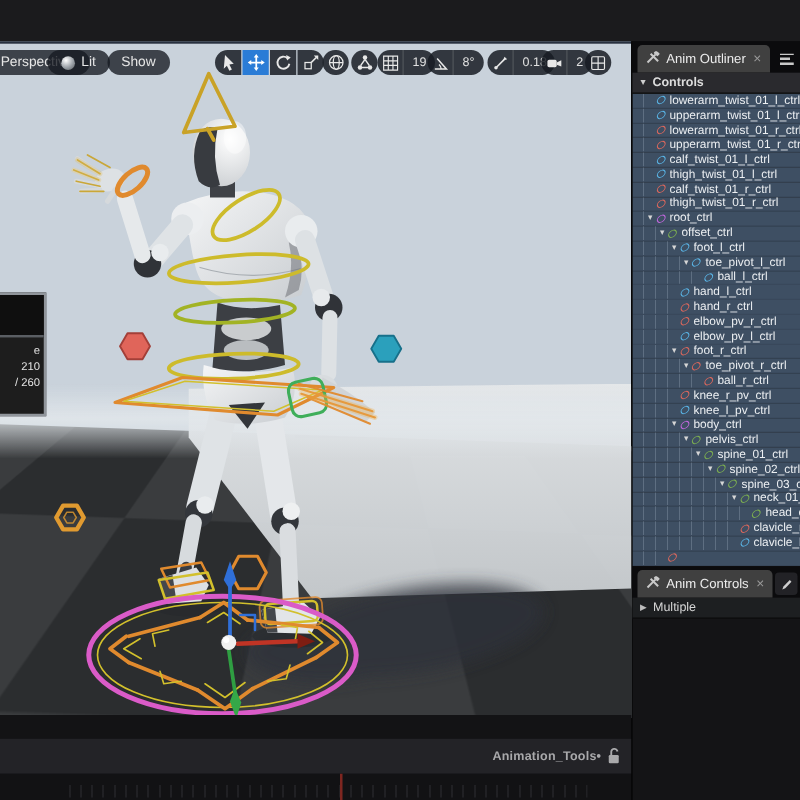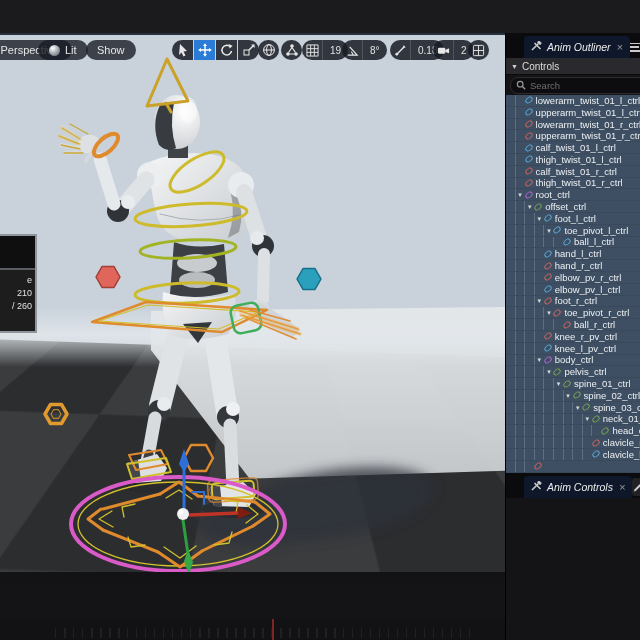--- a/index.html
+++ b/index.html
@@ -46,29 +46,29 @@
   .snapgrp .val{padding:0 7px;font-size:10px;color:#e0e0e0;}
 
   
   .frameinfo{position:absolute;left:-6px;top:199px;width:43px;height:99px;background:#1d1d1d;border:2px solid #90959b;box-sizing:border-box;}
   .frameinfo .sectop{height:32px;background:#0f0f0f;border-bottom:2px solid #5a5e63;}
   .frameinfo .secbot{padding:4px 3px 0 0;text-align:right;color:#e2e2e2;font-size:9px;line-height:13px;}
 
   
   .rpanel{position:absolute;left:505px;top:33px;width:135px;height:607px;background:#141416;border-left:1px solid #000;box-sizing:border-box;}
   .tabbar{position:relative;height:25px;background:#0b0b0d;display:flex;align-items:flex-end;}
-  .tab{height:22px;margin-left:18px;background:#0f172a;border-radius:4px 4px 0 0;display:flex;align-items:center;gap:4px;padding:0 7px;font-style:italic;}
+  .tab{height:22px;margin-left:4px;background:#404040;border-radius:4px 4px 0 0;display:flex;align-items:center;gap:4px;padding:0 7px;}
   .tab .t{font-size:10.5px;color:#ececec;white-space:nowrap;}
   .tab .x{font-size:11px;color:#9a9a9a;margin-left:2px;}
   .tabbar .right{margin-left:auto;width:16px;height:16px;margin-bottom:3px;margin-right:3px;display:flex;align-items:center;justify-content:center;}
   .burger{width:11px;height:9px;display:flex;flex-direction:column;justify-content:space-between;}
   .burger i{display:block;height:1.6px;background:#c9c9c9;}
   .burger i:nth-child(2){width:80%;}
   .sechdr{height:16px;background:#2a2a2e;display:flex;align-items:center;gap:4px;padding:0 5px;
-    font-size:10px;font-weight:normal;color:#dcdcdc;border-bottom:1px solid #0a0a0a;}
+    font-size:10px;font-weight:bold;color:#dcdcdc;border-bottom:1px solid #0a0a0a;}
   .sechdr .caret{font-size:7px;color:#cfcfcf;}
   .searchrow{height:18px;padding:1px 4px 1px 4px;background:#141416;display:flex;align-items:center;}
   .searchbox{flex:1;height:15px;background:#0d0d0f;border:1px solid #2c2c30;border-radius:8px;display:flex;align-items:center;padding:0 5px;gap:4px;}
   .searchbox input{flex:1;background:transparent;border:none;outline:none;color:#cfcfcf;font-size:9.5px;font-family:"Liberation Sans",sans-serif;padding:0;min-width:0;}
   .searchbox input::placeholder{color:#6e6e72;}
   .tree{height:378px;overflow:hidden;background:#16181b;}
   .trow{height:11.8px;display:flex;align-items:center;background:#3e4f63;border-bottom:1px solid rgba(0,0,0,.08);box-sizing:border-box;}
   .guides{align-self:stretch;flex:0 0 auto;background:repeating-linear-gradient(90deg,transparent 0 8.6px,rgba(190,205,220,.25) 8.6px 9.6px);}
   .arr{flex:0 0 9px;font-size:7px;line-height:1;color:#d6d6d6;text-align:center;}
   .ring{flex:0 0 6px;height:6px;border:1.8px solid #888;border-radius:50%;margin-right:3px;
@@ -368,29 +368,20 @@
             <i></i>
             <i></i>
             <i></i>
           </span>
       </div>
     </div>
     <div class="sechdr">
       <span class="caret">▼</span>
       <span>Controls</span>
     </div>
-    <div class="searchrow">
-      <div class="searchbox">
-        <svg width="10" height="10" viewBox="0 0 12 12" fill="none" stroke="#9a9a9a">
-            <circle cx="5" cy="5" r="3.4" stroke-width="1.4"></circle>
-            <path d="M7.8,7.8 L11,11" stroke-width="1.6"></path>
-          </svg>
-        <input type="text" placeholder="Search" style="">
-      </div>
-    </div>
     <div class="tree">
         <div class="trow">
           <span class="guides" style="width: 9.6px;"></span>
           <span class="arr"></span>
           <span class="ring" style="border-color: rgb(90, 182, 232);"></span>
           <span class="lab">lowerarm_twist_01_l_ctrl</span>
         </div>
         <div class="trow">
           <span class="guides" style="width: 9.6px;"></span>
           <span class="arr"></span>
@@ -587,21 +578,34 @@
           </svg>
         <span class="t">Anim Controls</span>
         <span class="x">×</span>
       </div>
       <div class="pbox">
         <svg width="11" height="11" viewBox="0 0 12 12">
             <path d="M2,10.5 L3,7.8 L8.5,2.2 L10,3.8 L4.6,9.3 Z" fill="#cfcfcf"></path>
           </svg>
       </div>
     </div>
+    <div class="dtl-row">
+      <span class="caret">▶</span>
+      <span>Multiple</span>
+    </div>
   </div>
 
   <div class="strip1"></div>
+  <div class="strip2">
+    <span class="lvl">Animation_Tools•</span>
+    <span class="lockwrap">
+      <svg width="12" height="14" viewBox="0 0 12 14">
+          <rect x="2" y="6" width="8" height="6.5" rx="1" fill="#a9a9ab"></rect>
+          <path d="M4,6 V4 a2.5,2.5 0 0 1 5,-0.8" stroke="#a9a9ab" stroke-width="1.5" fill="none"></path>
+        </svg>
+    </span>
+  </div>
   <div class="strip3">
     <div class="ticks"></div>
     <div class="playhead"></div>
   </div>
 
 </div>
 
 </body></html>

